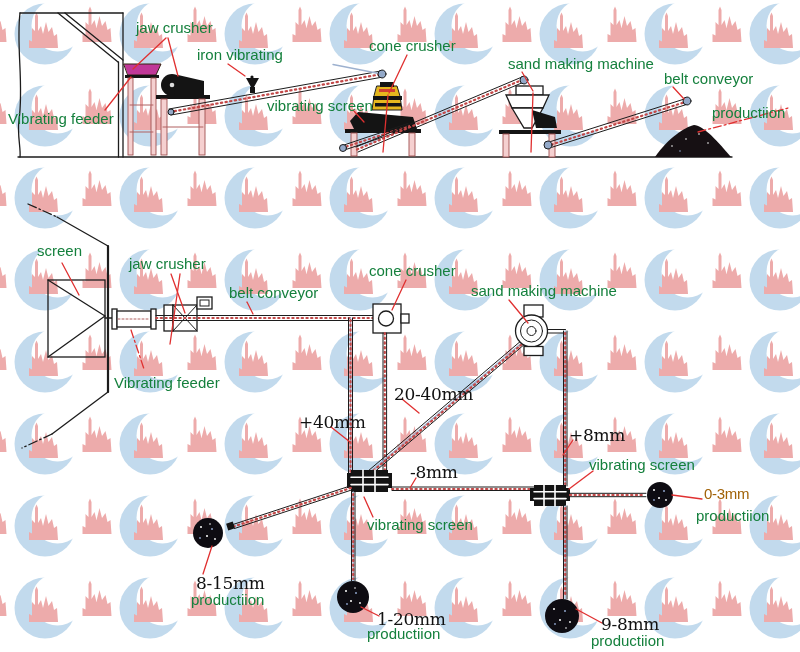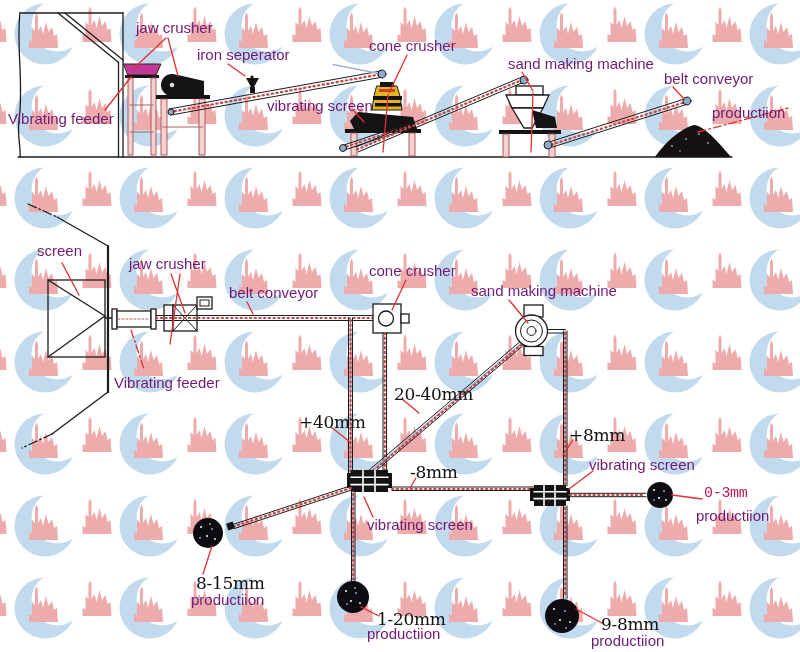--- a/index.html
+++ b/index.html
@@ -1,22 +1,22 @@
 <!DOCTYPE html>
 <html><head>
 <meta charset="utf-8">
 <style>
   html,body{margin:0;padding:0;background:#ffffff;}
   #stage{position:relative;width:800px;height:652px;overflow:hidden;background:#fff;
          font-family:"Liberation Sans",sans-serif;}
   #stage svg{position:absolute;left:0;top:0;}
   .lbl{position:absolute;font-family:"Liberation Sans",sans-serif;font-size:15px;
-       color:#701a75;white-space:nowrap;line-height:1.05;}
+       color:#15803d;white-space:nowrap;line-height:1.05;}
   .cad{font-family:"DejaVu Serif",serif;font-size:17px;letter-spacing:-0.3px;color:#111;}
-  .cadbig{font-family:Liberation Mono, monospace;font-size:15px;letter-spacing:-0.3px;color:#be185d;}
+  .cadbig{font-family:Liberation Sans, sans-serif;font-size:15px;letter-spacing:-0.3px;color:#a16207;}
   
   .k{stroke:#1c1c1c;fill:none;stroke-width:1.3px;}
   .kthin{stroke:#1c1c1c;fill:none;stroke-width:1px;}
   .k2{stroke:#1c1c1c;fill:none;stroke-width:2.2px;}
   .red{stroke:#e03030;fill:none;stroke-width:1.3px;}
   .reddd{stroke:#e03030;fill:none;stroke-width:1.3px;stroke-dasharray:8 3 2 3;}
   .kdd{stroke:#1c1c1c;fill:none;stroke-width:1.3px;stroke-dasharray:9 3 1.5 3;}
   .hatch{stroke:#c24848;fill:none;stroke-width:2.2px;stroke-dasharray:1.3 3.4;}
   .blue{stroke:#9db1cf;fill:none;stroke-width:1.4px;}
   .pink{fill:#f5d0d0;stroke:#a05050;stroke-width:0.9px;}
@@ -351,21 +351,21 @@
       <line class="red" x1="212" y1="546" x2="203" y2="574"></line>
       <line class="red" x1="361" y1="607" x2="379" y2="616"></line>
       <line class="red" x1="576" y1="609" x2="602" y2="623"></line>
       <line class="red" x1="672" y1="495" x2="702" y2="499"></line>
     </g>
   </g>
 </svg>
 
 <div class="lbl" style="left:8px;top:111px">Vibrating feeder</div>
 <div class="lbl" style="left:136px;top:20px">jaw crusher</div>
-<div class="lbl" style="left:197px;top:47px">iron seperator</div>
+<div class="lbl" style="left:197px;top:47px">iron vibrating</div>
 <div class="lbl" style="left:267px;top:98px">vibrating screen</div>
 <div class="lbl" style="left:369px;top:38px">cone crusher</div>
 <div class="lbl" style="left:508px;top:56px">sand making machine</div>
 <div class="lbl" style="left:664px;top:71px">belt conveyor</div>
 <div class="lbl" style="left:712px;top:105px">productiion</div>
 
 <div class="lbl" style="left:37px;top:243px">screen</div>
 <div class="lbl" style="left:129px;top:256px">jaw crusher</div>
 <div class="lbl" style="left:229px;top:285px">belt conveyor</div>
 <div class="lbl" style="left:369px;top:263px">cone crusher</div>

